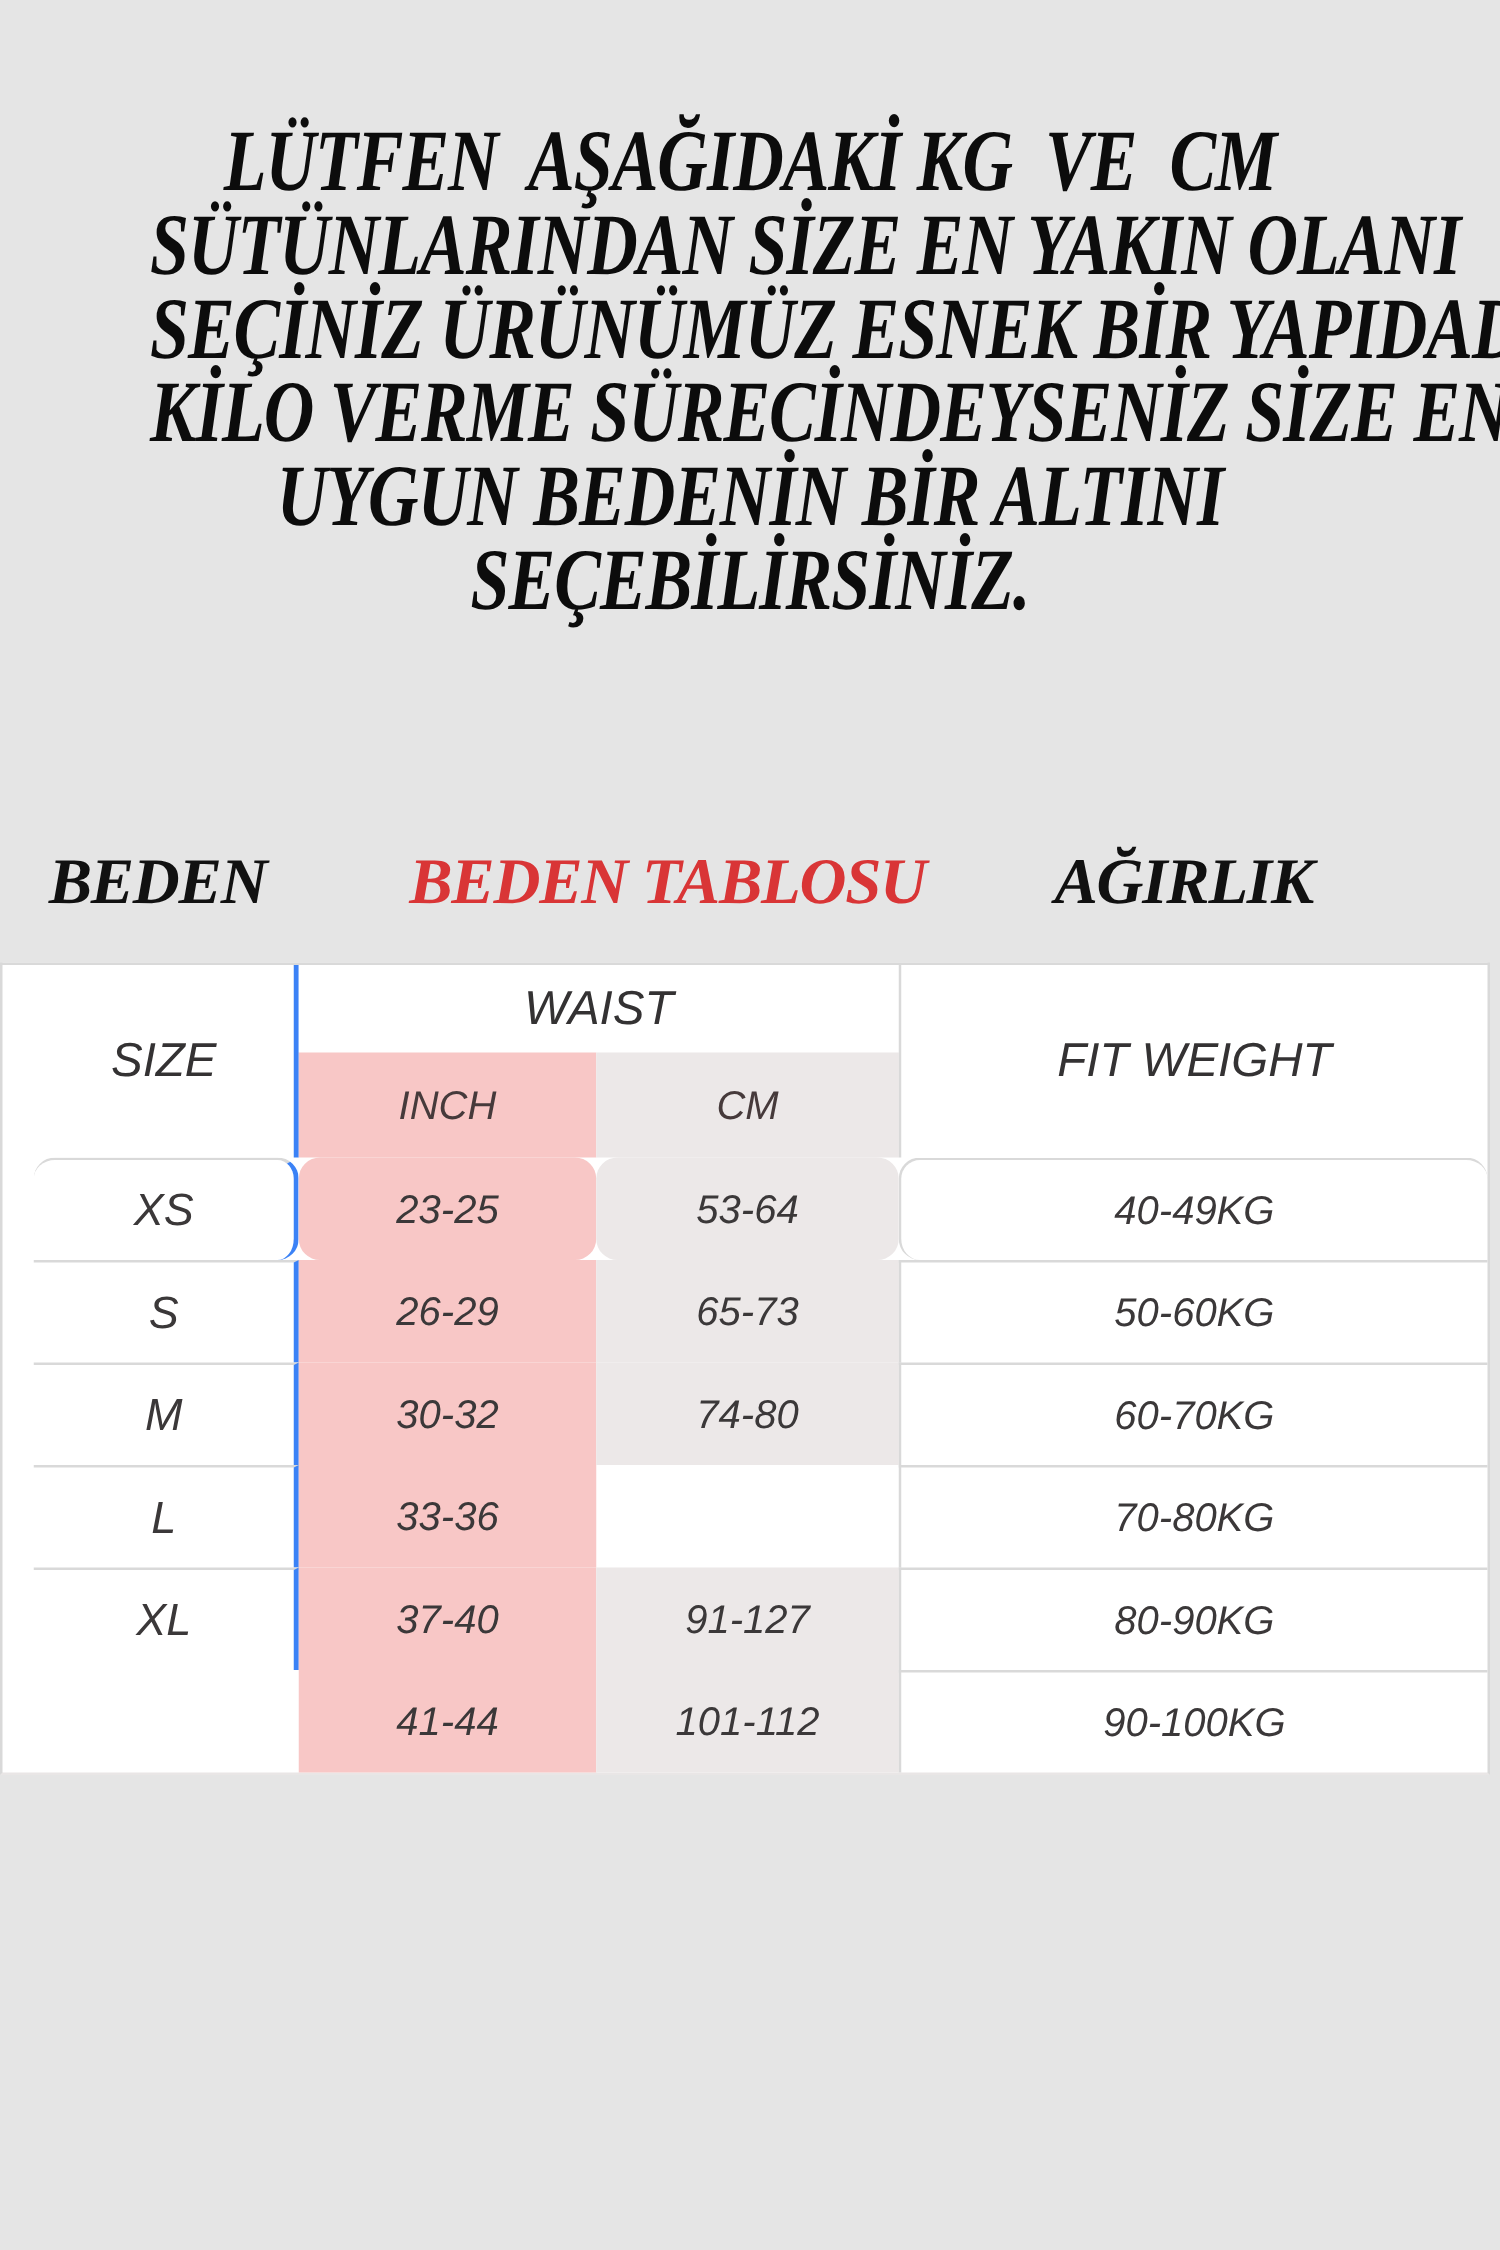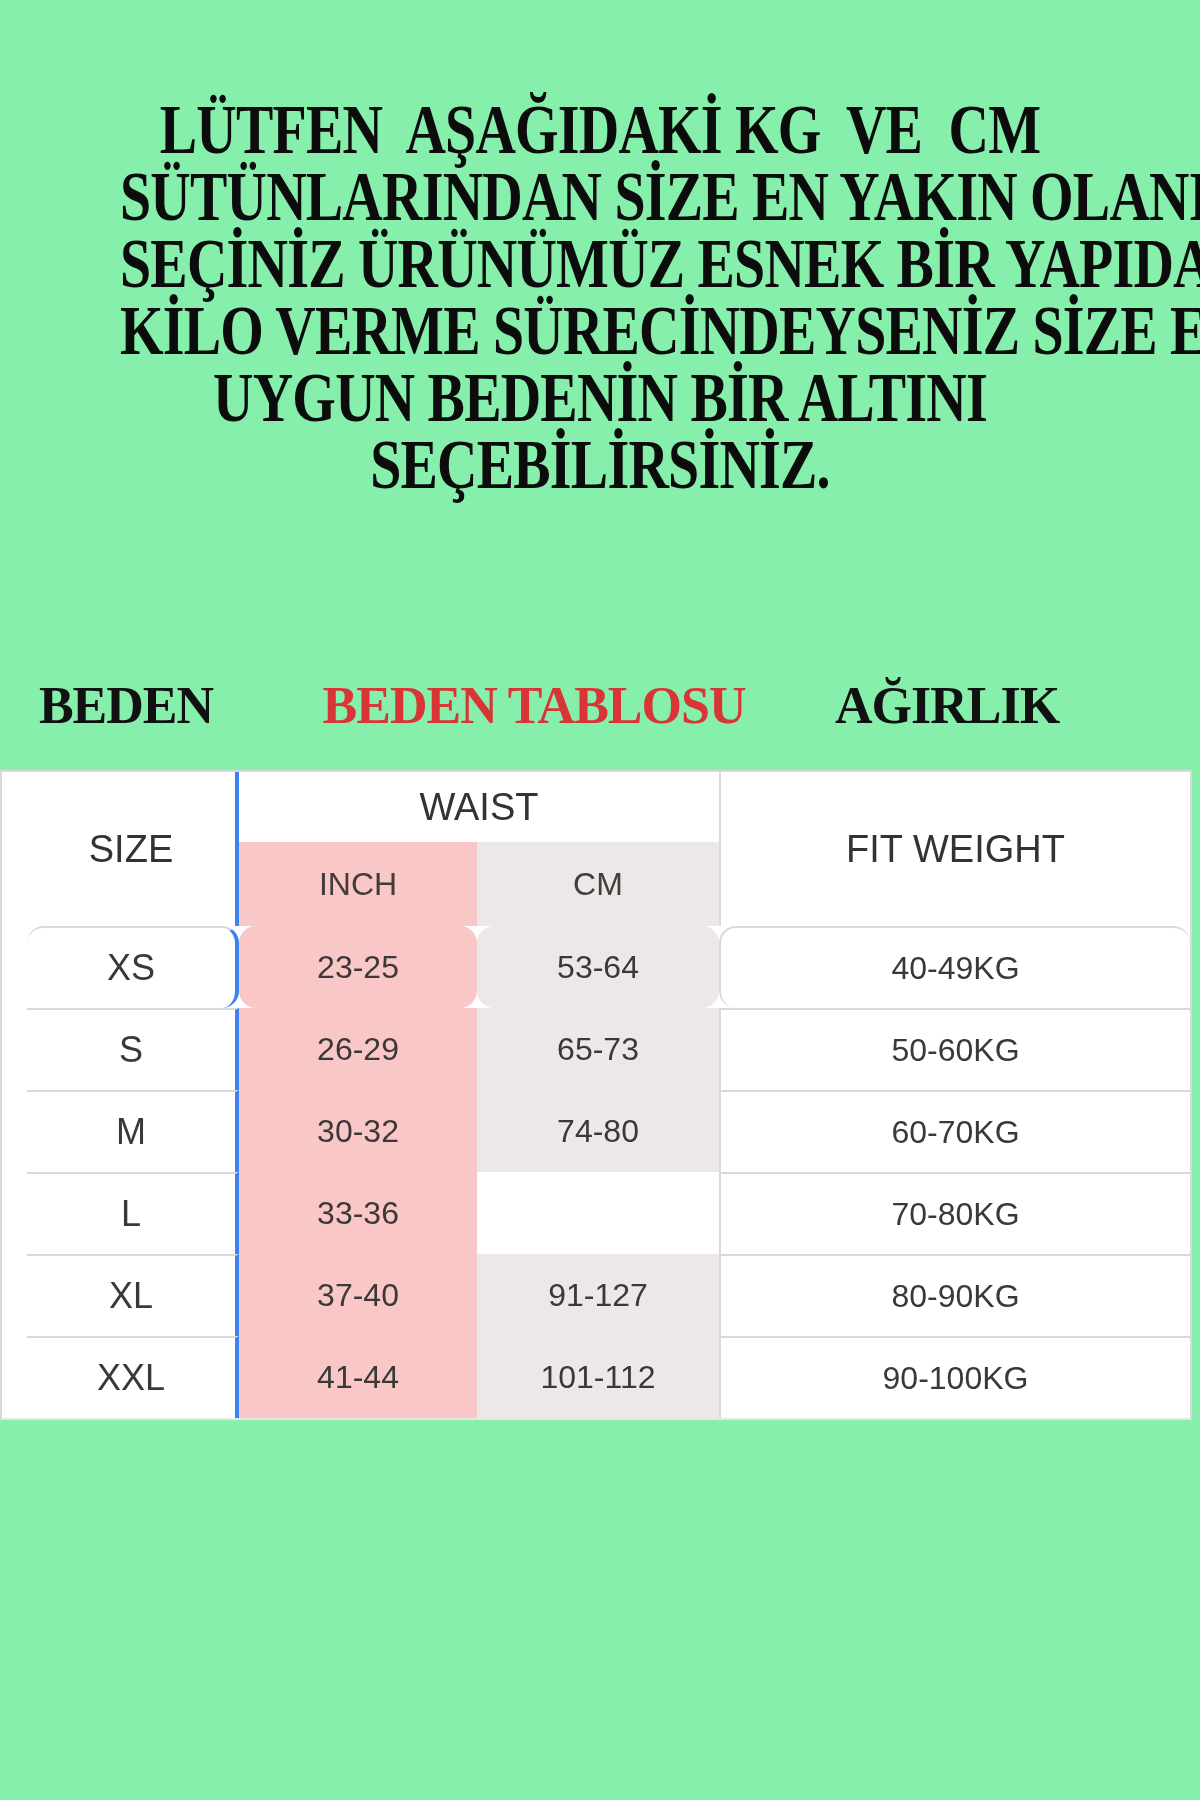--- a/index.html
+++ b/index.html
@@ -1,20 +1,21 @@
 <!DOCTYPE html>
 <html><head>
 <meta charset="utf-8">
 <style>
   html,body{margin:0;padding:0;background:#ffffff;}
   .sheet{
     position:relative;
     width:1200px;height:1800px;
-    margin:0 auto;background:#86efac;overflow:hidden;
+    margin:0 auto;background:#e5e5e5;overflow:hidden;
     font-family:"Liberation Sans",sans-serif;
+    font-style:italic;
   }
 
   
   .heading{
     position:absolute;top:96px;left:0;width:1200px;
     text-align:center;color:#0c0c0c;
     font-family:"Liberation Serif",serif;font-weight:700;
     font-size:70px;line-height:67px;letter-spacing:-1px;
     transform:scaleX(0.80);transform-origin:50% 0;
   }
@@ -102,19 +103,18 @@
 
     <div class="cell sizecell c1 r6 rule">L</div>
     <div class="cell c2 r6">33-36</div>
     <div class="cell c4 r6 rule">70-80KG</div>
 
     <div class="cell sizecell c1 r7 rule">XL</div>
     <div class="cell c2 r7">37-40</div>
     <div class="cell c3 r7">91-127</div>
     <div class="cell c4 r7 rule">80-90KG</div>
 
-    <div class="cell sizecell c1 r8 rule">XXL</div>
     <div class="cell c2 r8">41-44</div>
     <div class="cell c3 r8">101-112</div>
     <div class="cell c4 r8 rule">90-100KG</div>
 
   </div>
 </div>
 
 </body></html>

